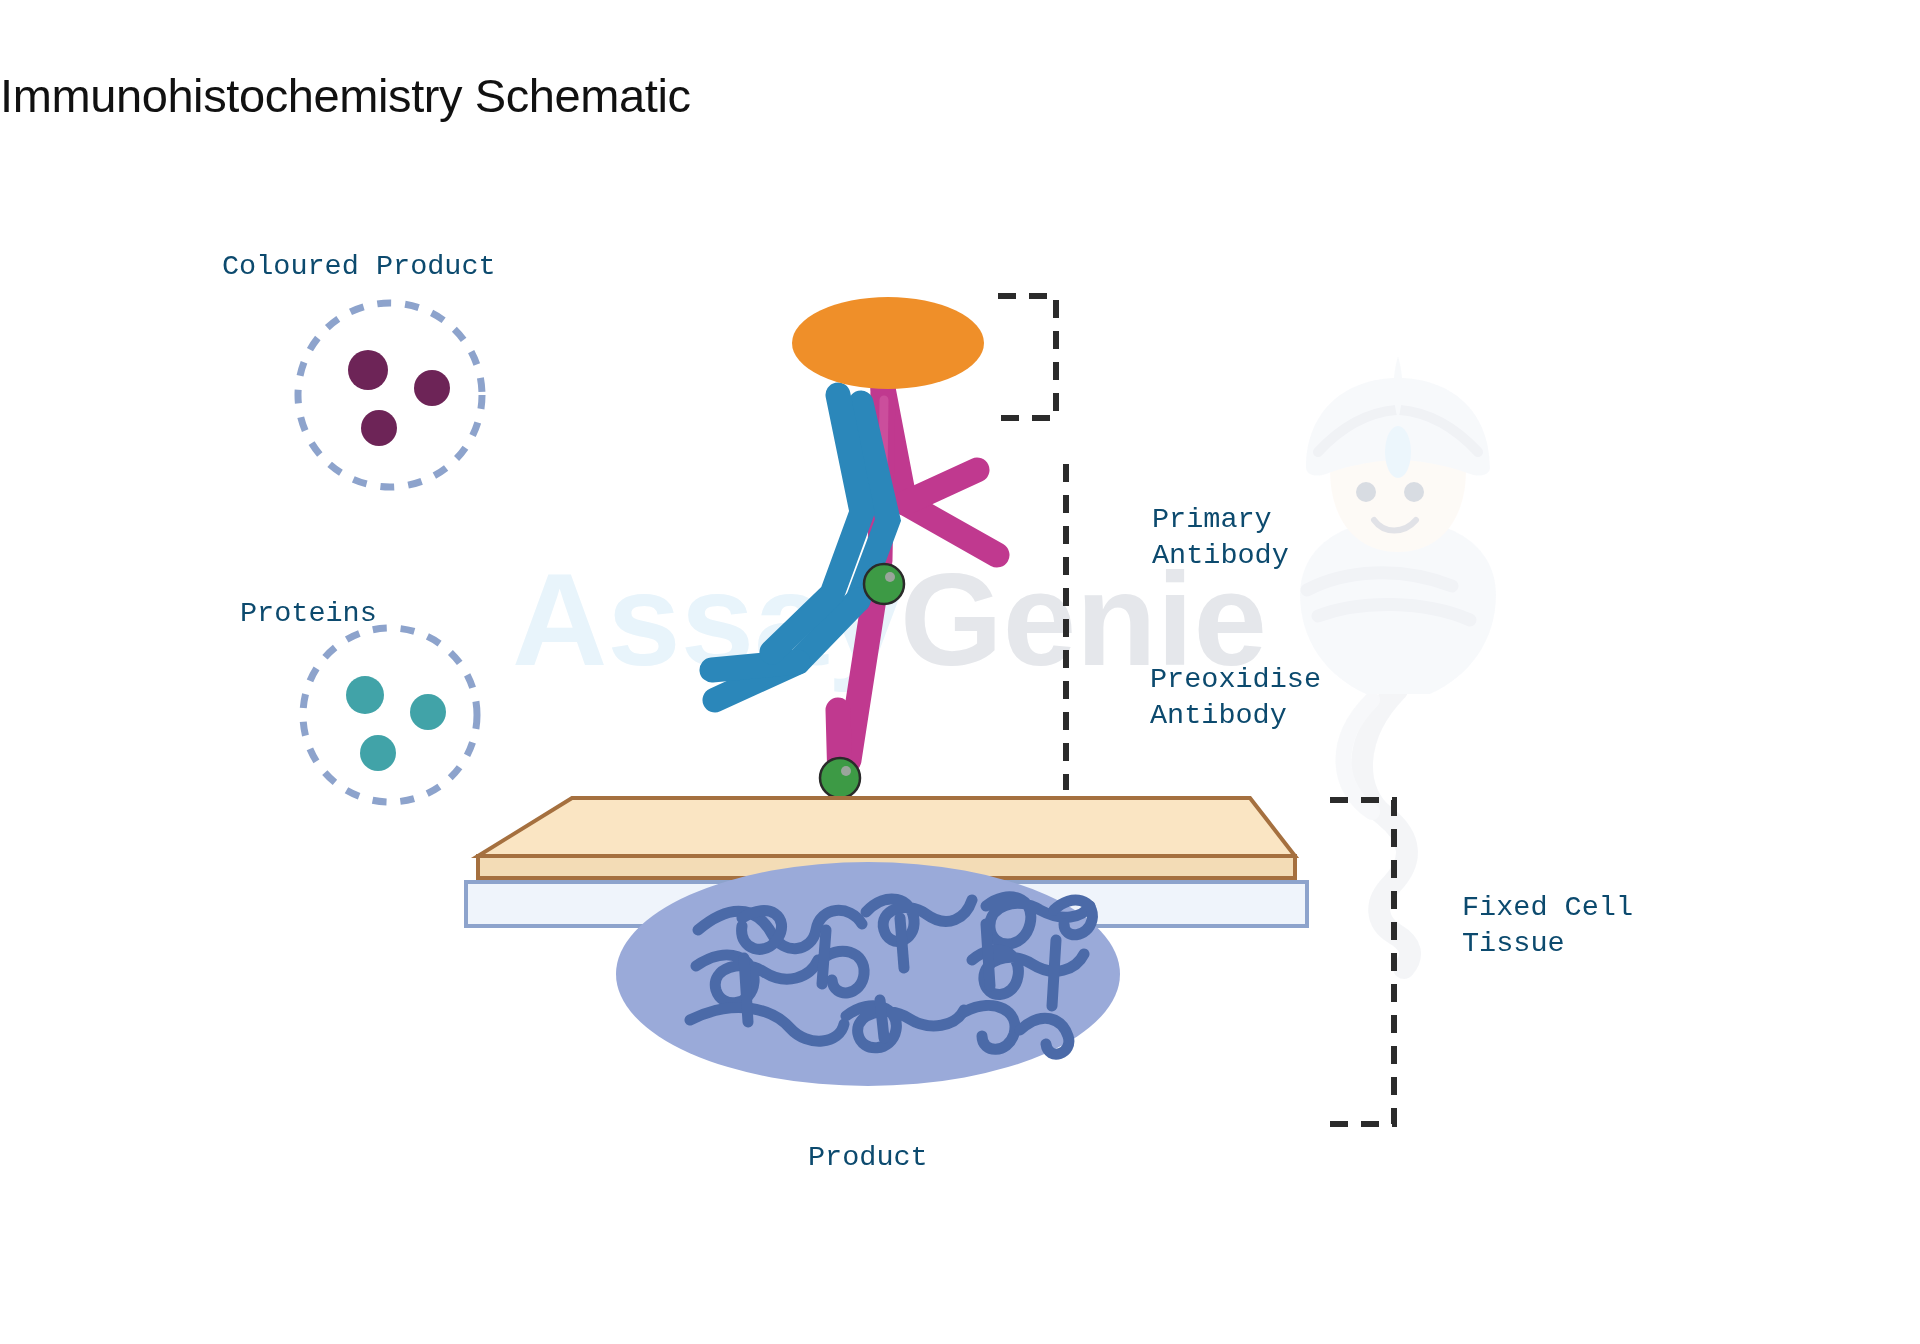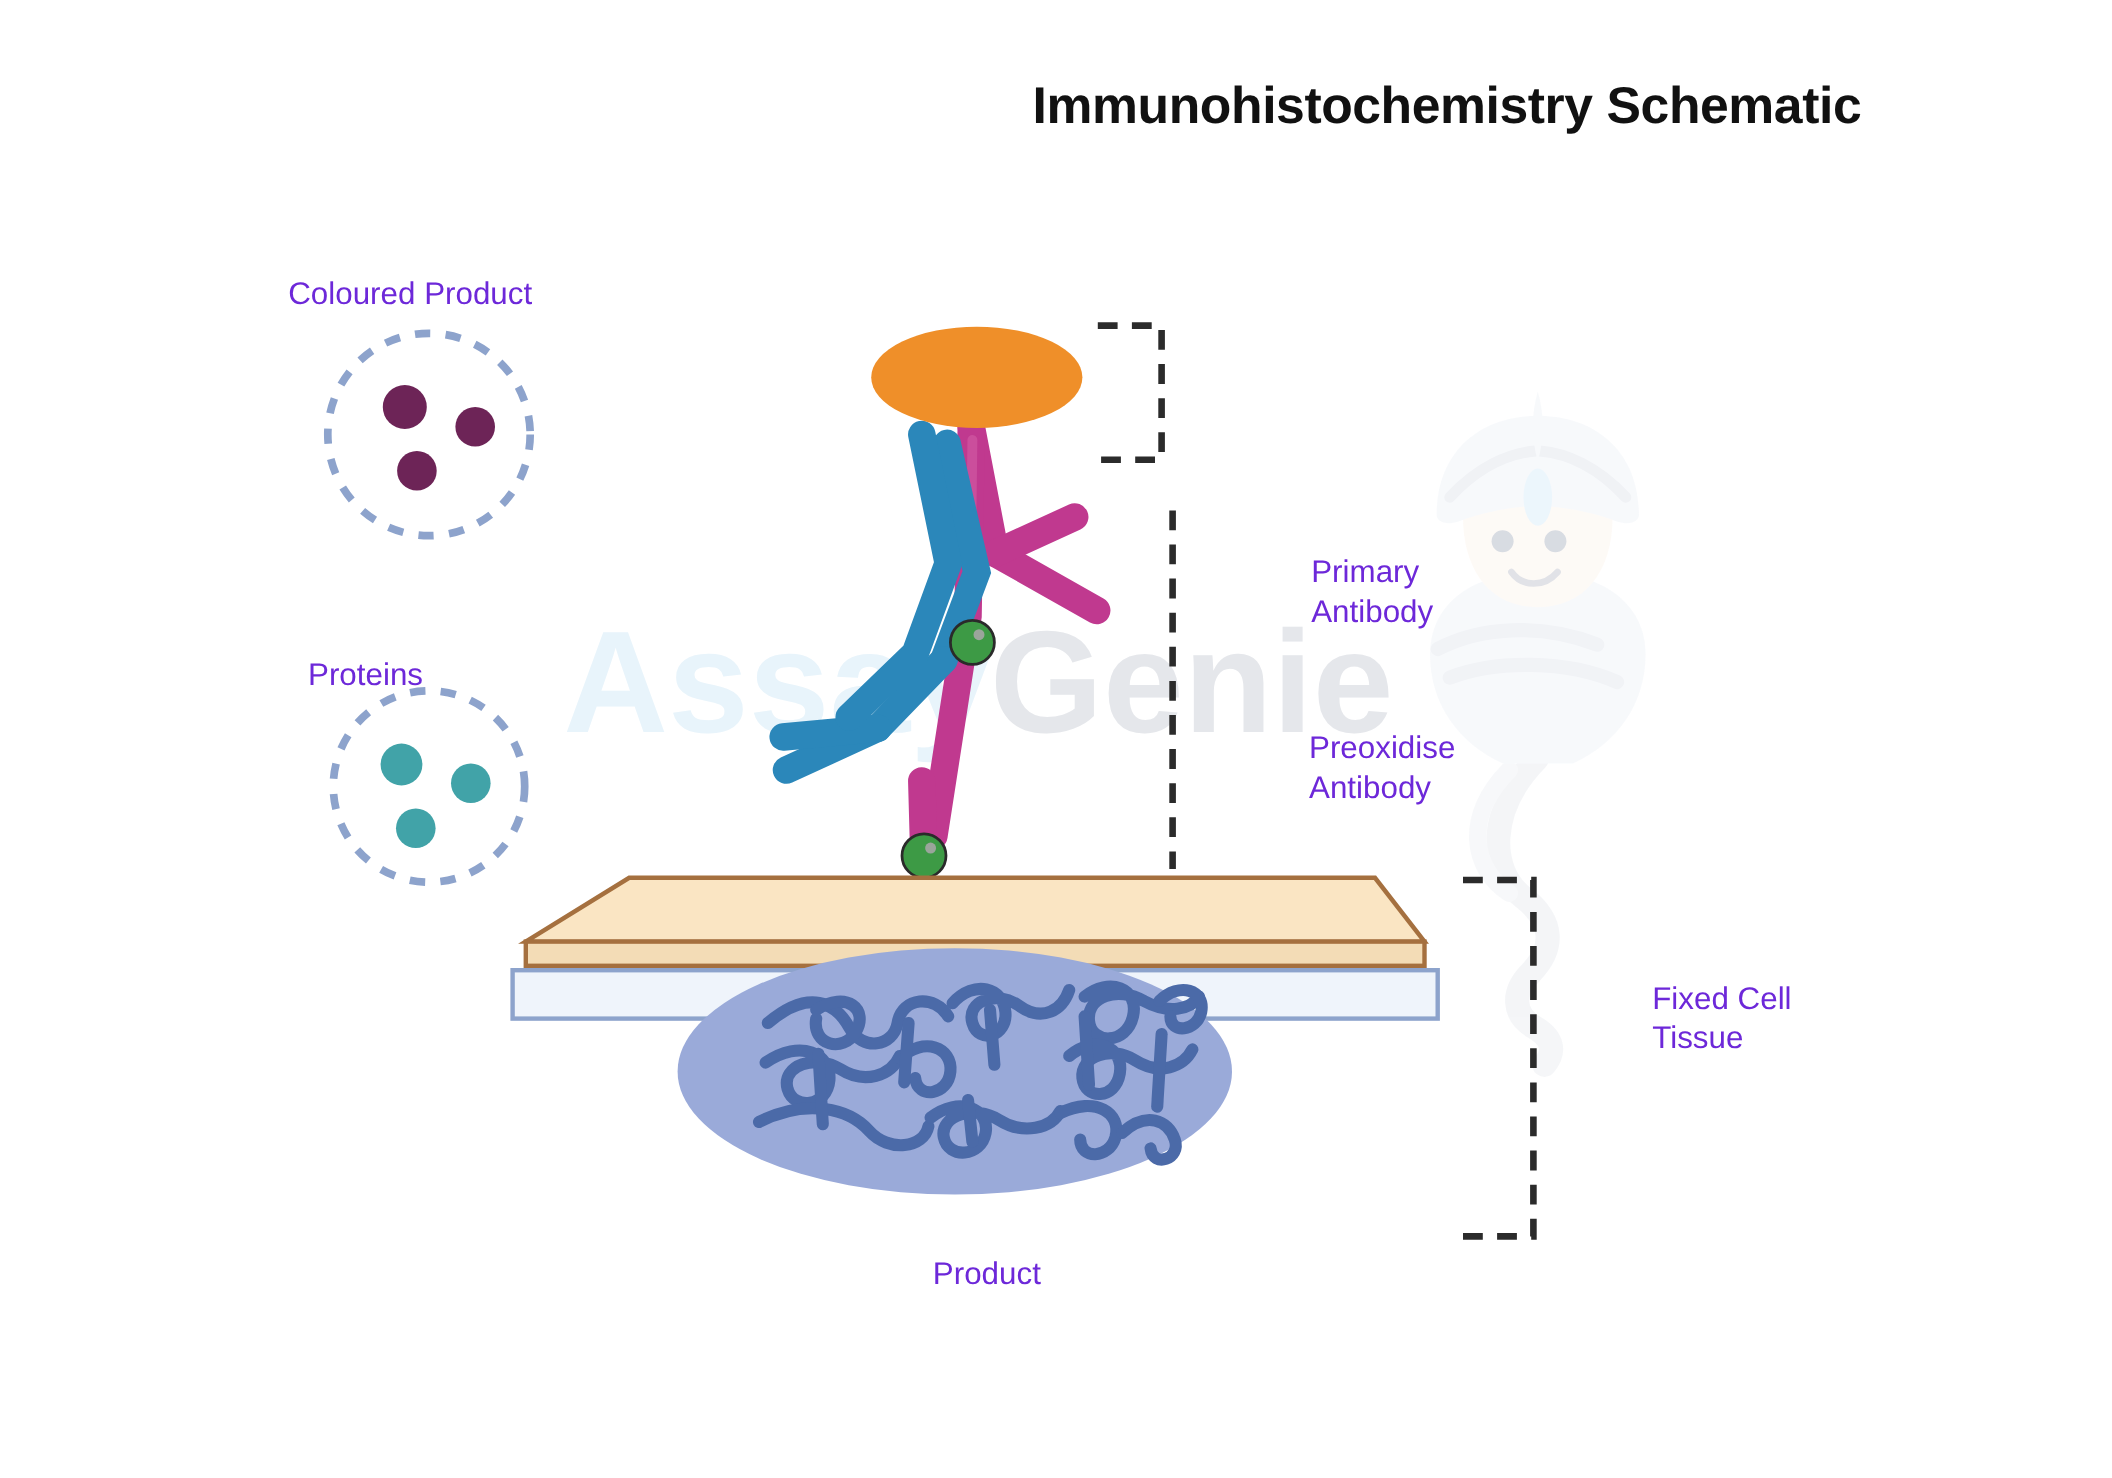--- a/index.html
+++ b/index.html
@@ -22,37 +22,36 @@
     left: 0; top: 0;
     width: 1920px;
     height: 1344px;
   }
 
   .title {
     position: absolute;
     left: 0;
     top: 68px;
     width: 1692px;
-    text-align: right;
+    text-align: left;
     font-family: "Liberation Sans", sans-serif;
-    font-weight: bold;
+    font-weight: normal;
     font-size: 47px;
     letter-spacing: -0.4px;
     color: #111111;
     white-space: nowrap;
   }
 
   .lbl {
     position: absolute;
-    font-family: Liberation Sans, sans-serif;
+    font-family: Liberation Mono, monospace;
     font-size: 28.5px;
-    color: #6d28d9;
+    color: #0c4a6e;
     line-height: 1.28;
     white-space: pre-line;
-    margin-left: 40px;
   }
 
   #lbl-coloured-product { left: 222px; top: 249px; }
   #lbl-substrate       { left: 240px; top: 596px; }
   #lbl-peroxidase      { left: 1088px; top: 348px; }
   #lbl-primary         { left: 1152px; top: 502px; }
   #lbl-secondary       { left: 1150px; top: 662px; }
   #lbl-fixed-tissue    { left: 1462px; top: 890px; }
   #lbl-proteins        { left: 808px; top: 1140px; }
 

